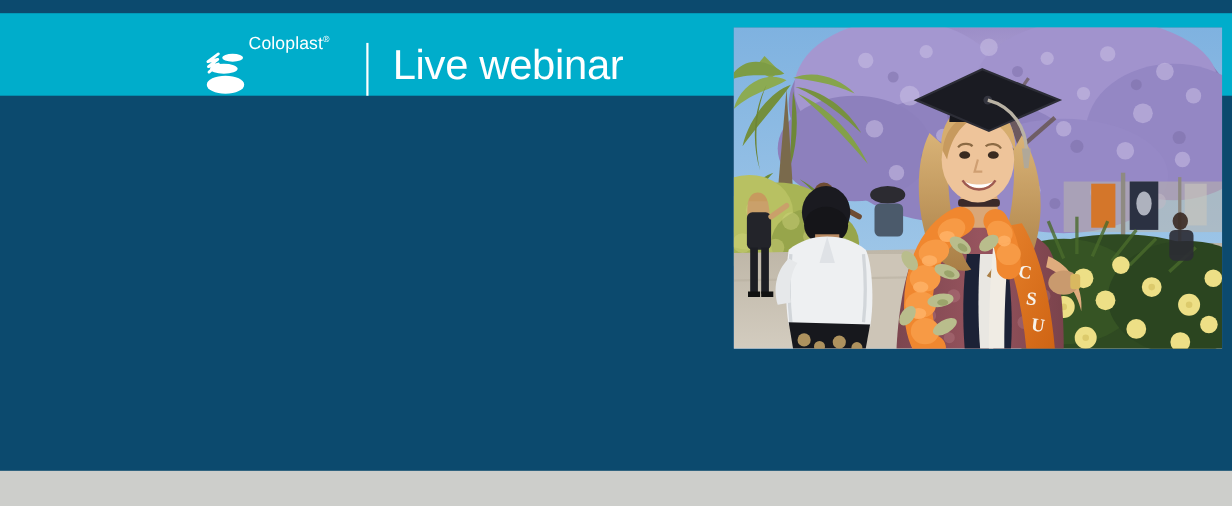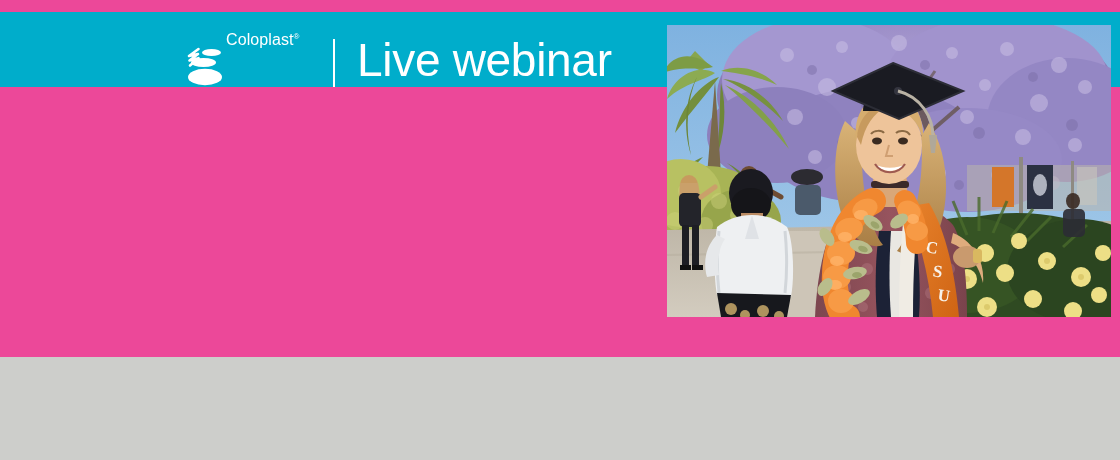--- a/index.html
+++ b/index.html
@@ -11,22 +11,22 @@
     height: 460px;
     background: #cdcecb;
     font-family: "Liberation Sans", sans-serif;
     overflow: hidden;
     position: relative;
   }
 
   #page-root {
     position: relative;
     width: 1120px;
-    height: 357px;
-    background: #ec4899;
+    height: 428px;
+    background: #0c4a6e;
     text-decoration: underline;
   }
 
   
   .banner {
     position: absolute;
     left: 0;
     top: 12px;
     width: 1120px;
     height: 75px;
@@ -86,21 +86,21 @@
     height: 49px;
     background: #ffffff;
   }
 
   
   .headline {
     position: absolute;
     left: 357px;
     top: 20px;
     color: #ffffff;
-    font-size: 46px;
+    font-size: 38px;
     line-height: 56px;
     font-weight: 400;
     letter-spacing: -0.3px;
     white-space: nowrap;
   }
 
   
   .photo {
     position: absolute;
     left: 667px;

